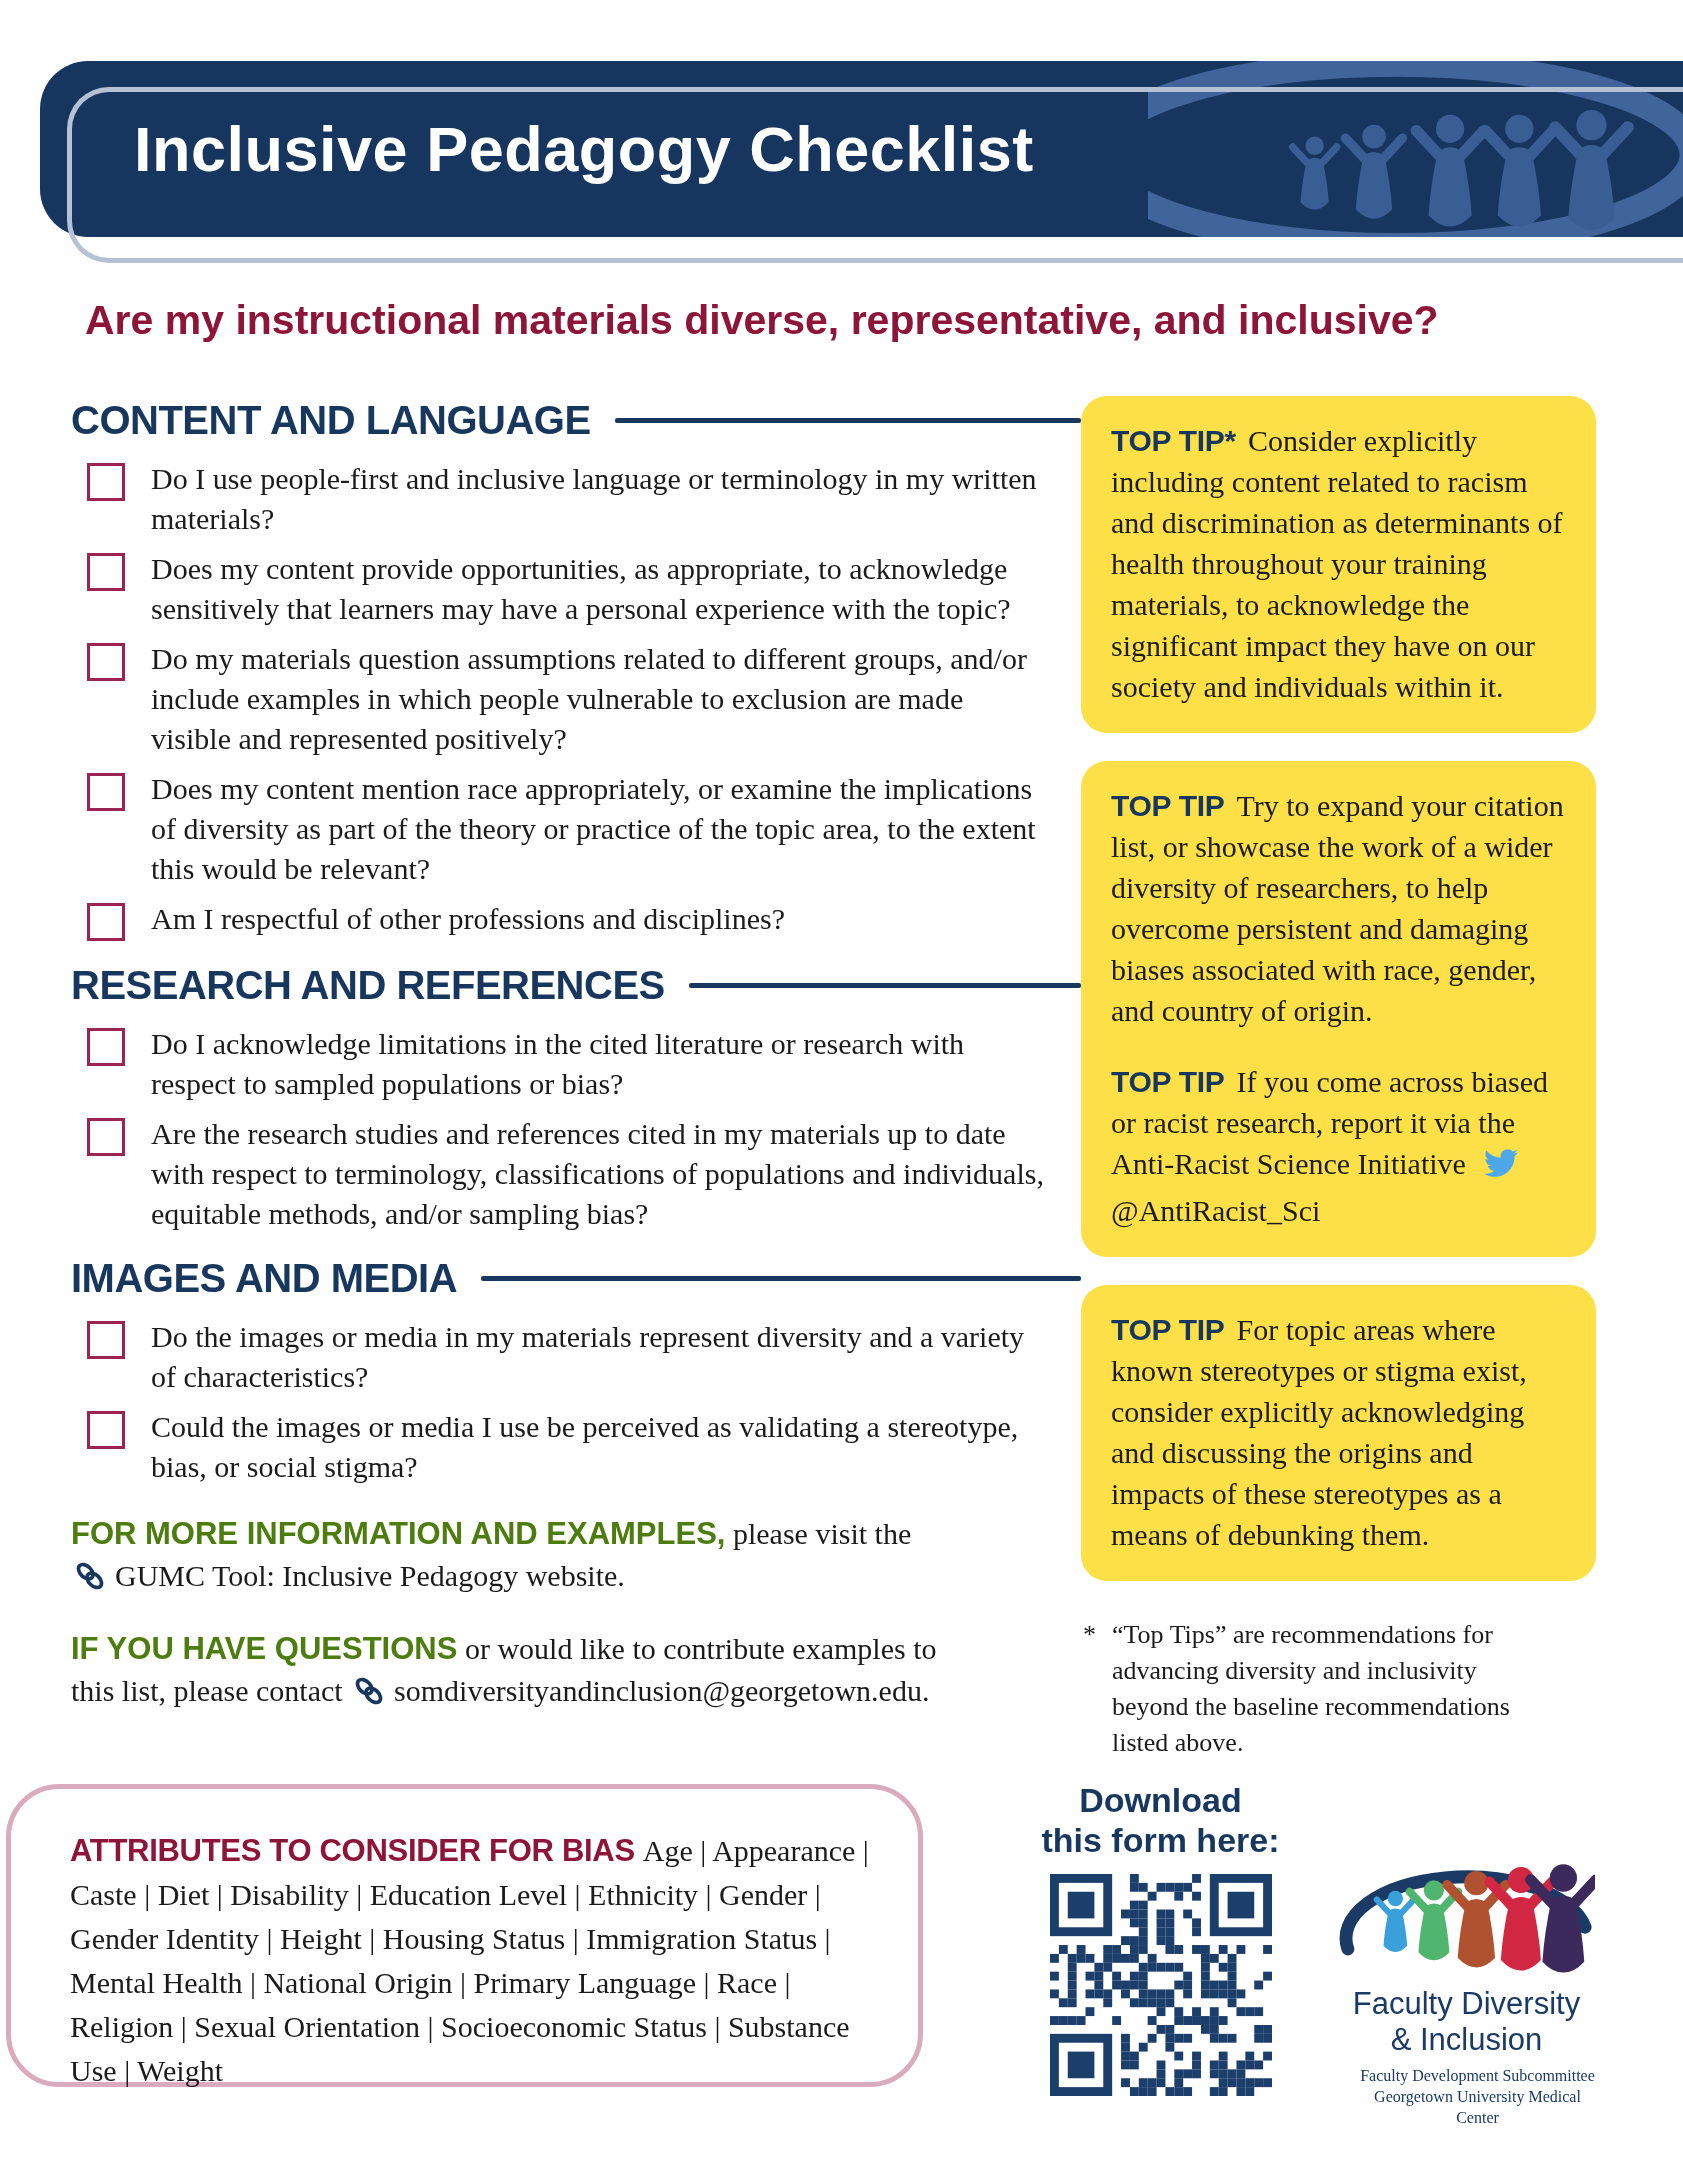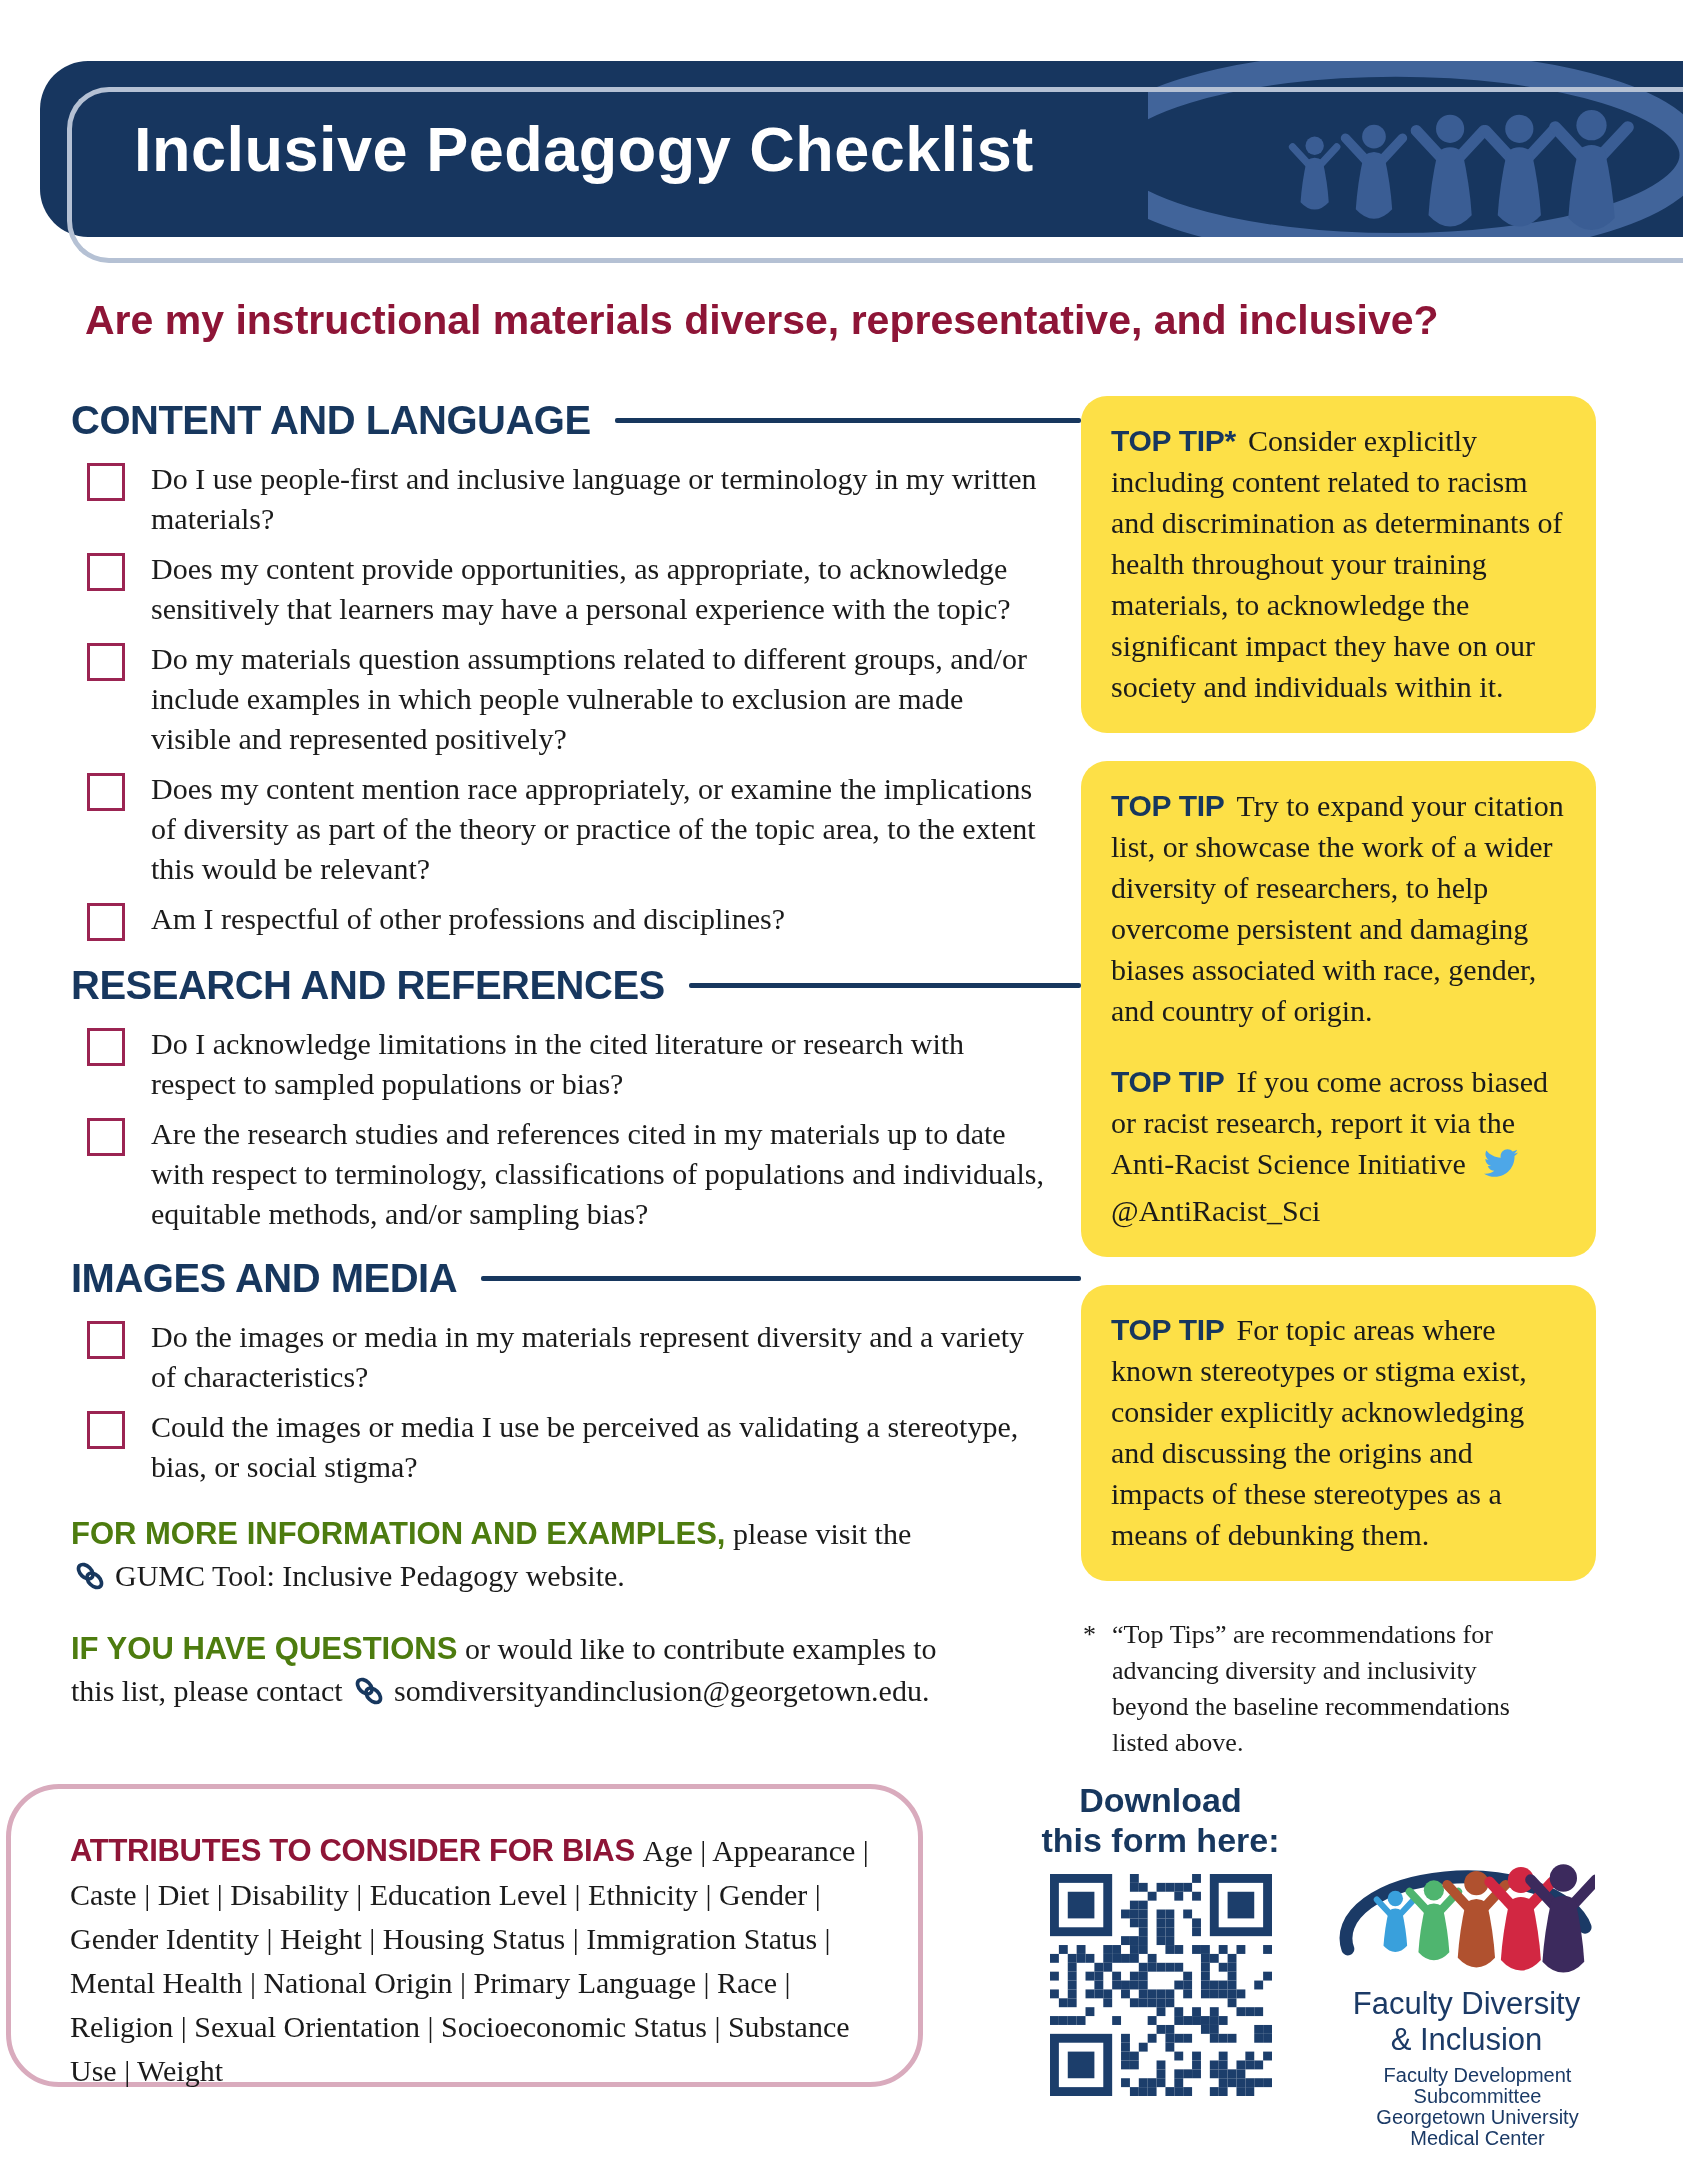--- a/index.html
+++ b/index.html
@@ -48,21 +48,21 @@
   .attr-text{margin:6px;font-size:30px;line-height:44px;}
   .attr-title{font-family:"Liberation Sans",sans-serif;font-weight:bold;font-size:31px;
           color:#8e1537;letter-spacing:-0.3px;margin-right:8px;}
   .download{position:absolute;left:1012px;top:1780px;width:297px;text-align:center;}
   .download-label{font-family:"Liberation Sans",sans-serif;font-weight:bold;font-size:34px;
           line-height:40px;color:#17375e;}
   #qr{margin-top:14px;}
   .logo{position:absolute;left:1333px;top:1834px;width:267px;text-align:center;}
   .logo-title{font-family:"Liberation Sans",sans-serif;font-weight:normal;font-size:31px;
           line-height:34px;color:#1b3a66;margin-top:2px;}
-  .logo-sub{font-family:Liberation Sans, sans-serif;font-size:20px;line-height:21px;
+  .logo-sub{font-family:Liberation Serif, serif;font-size:16px;line-height:21px;
           color:#1b3a66;margin-top:8px;margin-left:22px;}
 </style>
 </head>
 <body>
 
 <div id="page">
 
   <div class="banner">
     <svg class="banner-art" id="banner-art" viewBox="0 0 540 178">
         <ellipse cx="250" cy="95" rx="300" ry="92" fill="none" stroke="#41649a" stroke-width="26"></ellipse>

